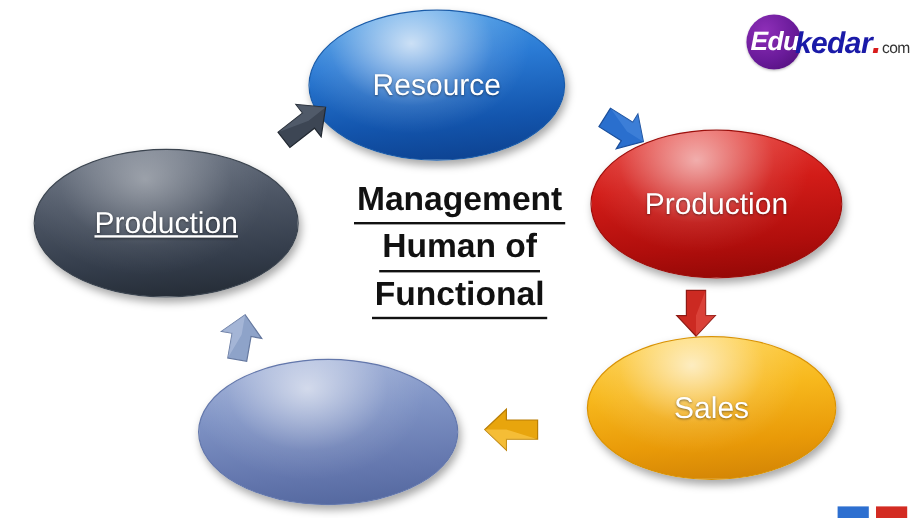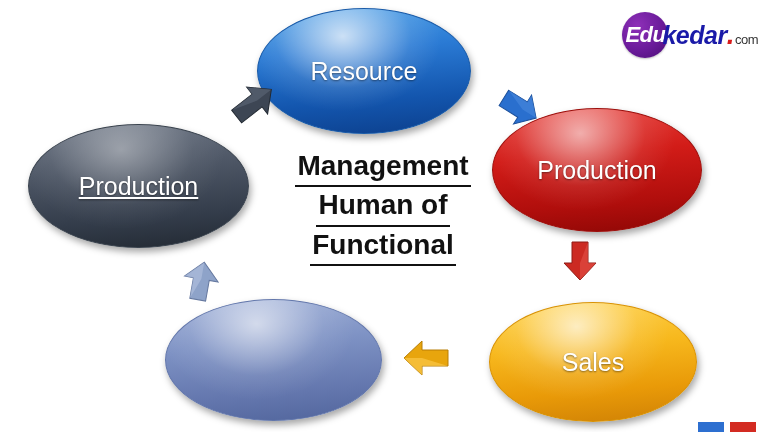--- a/index.html
+++ b/index.html
@@ -93,21 +93,21 @@
     border: 1px solid #1a5ba8;
   }
   #node-marketing {
     left: 492px; top: 108px; width: 208px; height: 122px;
     background:
       radial-gradient(ellipse at 42% 20%, rgba(255,255,255,0.62) 0%, rgba(255,255,255,0.08) 38%, rgba(255,255,255,0) 56%),
       linear-gradient(175deg, #e8413c 0%, #d21c18 38%, #b00e0c 75%, #8e0705 100%);
     border: 1px solid #9c100d;
   }
   #node-sales {
-    left: 489px; top: 302px; width: 206px; height: 118px;
+    left: 489px; top: 280px; width: 206px; height: 118px;
     background:
       radial-gradient(ellipse at 42% 20%, rgba(255,255,255,0.70) 0%, rgba(255,255,255,0.10) 36%, rgba(255,255,255,0) 55%),
       linear-gradient(175deg, #ffd24a 0%, #f7b81d 38%, #e99a08 72%, #cf8105 100%);
     border: 1px solid #d89206;
     text-align: right;
   }
   #node-hr {
     left: 165px; top: 299px; width: 215px; height: 120px;
     background:
       radial-gradient(ellipse at 42% 20%, rgba(255,255,255,0.62) 0%, rgba(255,255,255,0.08) 38%, rgba(255,255,255,0) 56%),

